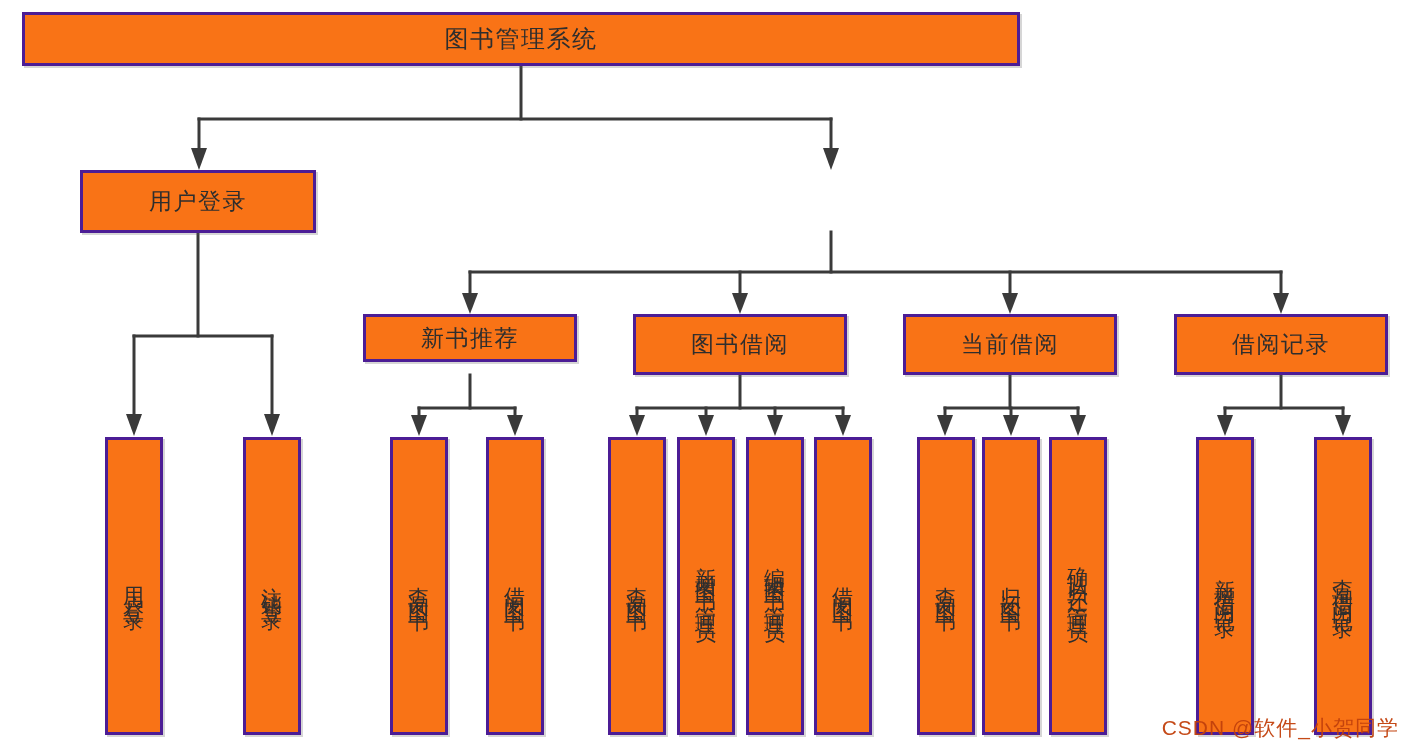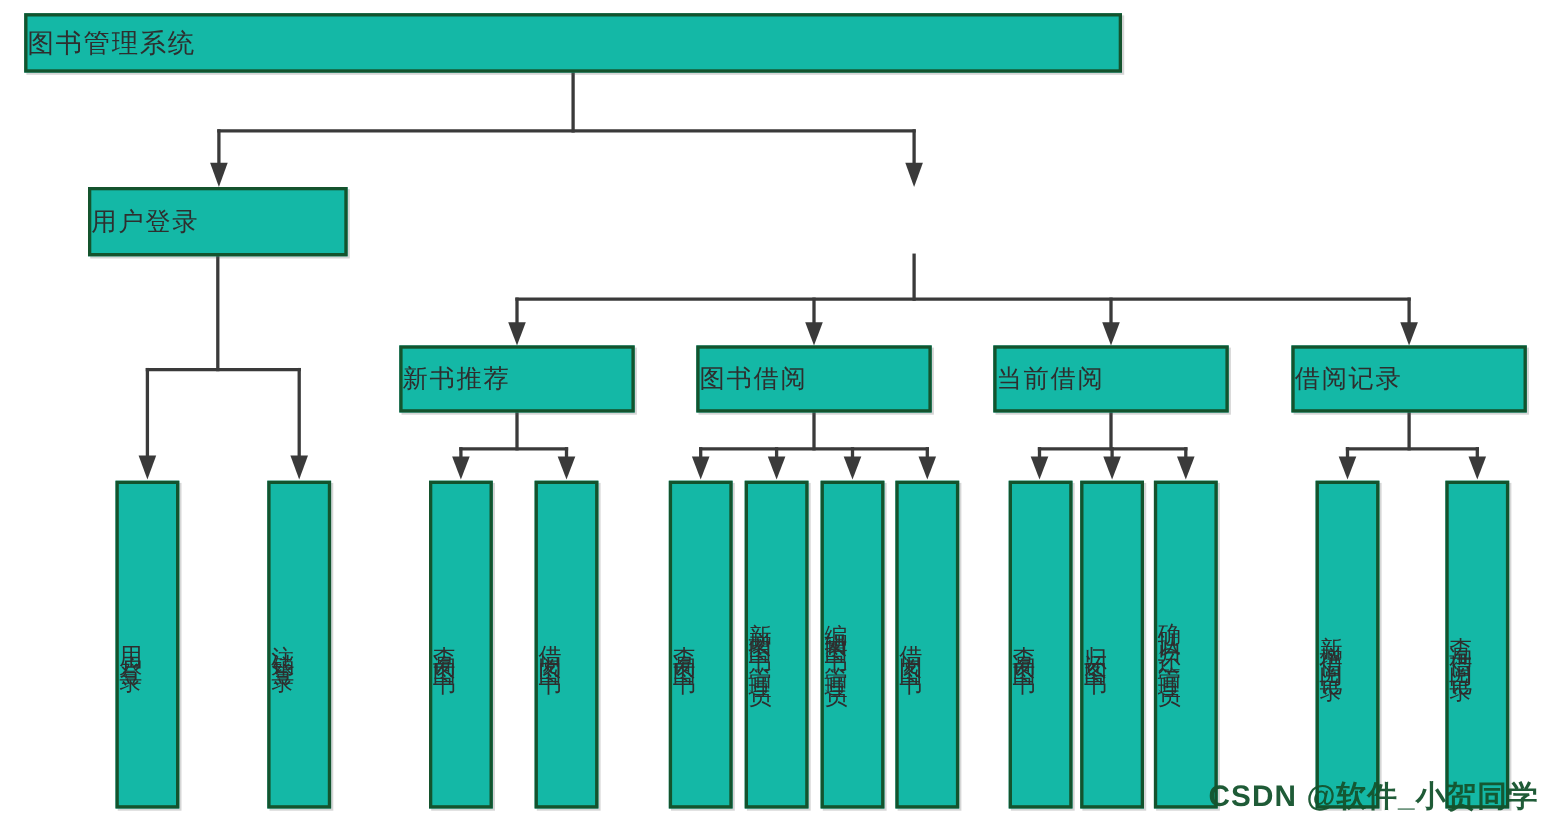--- a/index.html
+++ b/index.html
@@ -2,34 +2,34 @@
 <html><head>
 <meta charset="utf-8">
 <style>
   html,body { margin:0; padding:0; background:#ffffff; }
   .canvas {
     position:relative; width:1405px; height:747px; background:#ffffff;
     font-family:"Liberation Sans","DejaVu Sans",sans-serif; overflow:hidden;
   }
   svg.connectors { position:absolute; left:0; top:0; width:1405px; height:747px; }
   .node {
-    position:absolute; box-sizing:border-box; background:#14b8a6;
-    border:3px solid #14532d; box-shadow:2px 2px 0 rgba(90,90,90,0.25);
-    display:flex; align-items:center; 
+    position:absolute; box-sizing:border-box; background:#f97316;
+    border:3px solid #4c1d95; box-shadow:2px 2px 0 rgba(90,90,90,0.25);
+    display:flex; align-items:center; justify-content:center;
     color:#2e2e2e;
   }
   .node.h span { font-size:23px; letter-spacing:1.5px; white-space:nowrap; }
   .node.root span { font-size:24px; }
   .node.v span {
     writing-mode:vertical-rl; text-orientation:mixed;
     font-size:21px; line-height:1; letter-spacing:8px; white-space:nowrap;
   }
   .watermark {
     position:absolute; right:6px; bottom:5px; z-index:5;
-    font-size:27px; color:#14532d; letter-spacing:1px; opacity:0.95;font-weight:bold;
+    font-size:21px; color:#c2410c; letter-spacing:1px; opacity:0.95;
   }
 </style>
 </head>
 <body>
 
 <div class="canvas">
 
   <svg class="connectors" viewBox="0 0 1405 747" fill="#3a3a3a" stroke="#3a3a3a" stroke-width="3" stroke-linecap="square">
 
     <g>
@@ -107,21 +107,21 @@
   </svg>
 
   <div class="node h root" style="left:22px;top:12px;width:998px;height:54px">
     <span>图书管理系统</span>
   </div>
 
   <div class="node h" style="left:80px;top:170px;width:236px;height:63px">
     <span>用户登录</span>
   </div>
 
-  <div class="node h" style="left:363px;top:314px;width:214px;height:61px">
+  <div class="node h" style="left:363px;top:314px;width:214px;height:48px">
     <span>新书推荐</span>
   </div>
   <div class="node h" style="left:633px;top:314px;width:214px;height:61px">
     <span>图书借阅</span>
   </div>
   <div class="node h" style="left:903px;top:314px;width:214px;height:61px">
     <span>当前借阅</span>
   </div>
   <div class="node h" style="left:1174px;top:314px;width:214px;height:61px">
     <span>借阅记录</span>

